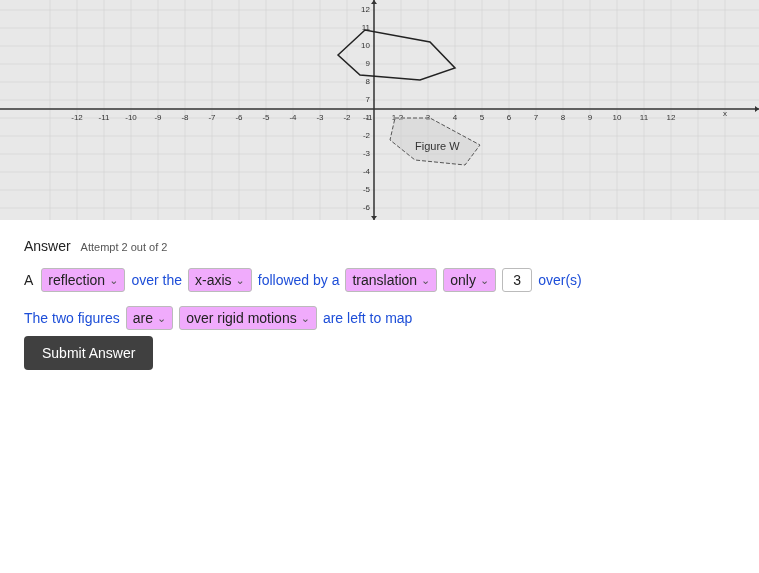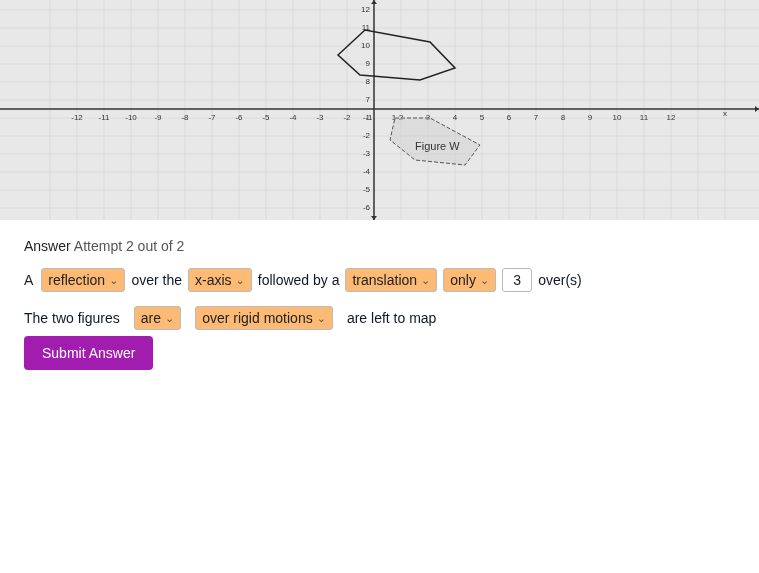--- a/index.html
+++ b/index.html
@@ -43,22 +43,23 @@
       font-size: 14px;
       margin-bottom: 14px;
       color: #222;
     }
 
     .answer-label strong {
       font-weight: normal;
     }
 
     .answer-label .attempt {
-      font-size: 14px;
+      font-size: 11px;
       color: #555;
+      margin-left: 6px;
     }
 
     .answer-row {
       display: flex;
       align-items: center;
       flex-wrap: wrap;
       gap: 6px;
       margin-bottom: 14px;
       font-size: 14px;
       color: #222;
@@ -69,21 +70,21 @@
       color: #222;
       margin-right: 2px;
     }
 
     .dropdown {
       display: inline-flex;
       align-items: center;
       border: 1px solid #bbb;
       border-radius: 3px;
       padding: 3px 6px;
-      background: #fdba74;
+      background: #f0abfc;
       font-size: 14px;
       cursor: pointer;
       color: #222;
       gap: 4px;
     }
 
     .dropdown .chevron {
       font-size: 11px;
       color: #555;
     }
@@ -97,42 +98,42 @@
       background: #fff;
       font-size: 14px;
       color: #222;
       min-width: 30px;
       text-align: center;
       justify-content: center;
     }
 
     .static-text {
       font-size: 14px;
-      color: #0f172a;
+      color: #1d4ed8;
       text-align: center;
     }
 
     .congruent-row {
       display: flex;
       align-items: center;
       flex-wrap: wrap;
-      gap: 14px;
+      gap: 6px;
       font-size: 14px;
       color: #222;
       margin-bottom: 6px;
     }
 
     .figure-line {
       font-size: 14px;
       color: #222;
       margin-bottom: 18px;
     }
 
     .submit-btn {
-      background: #a21caf;
+      background: #404040;
       color: #fff;
       border: none;
       border-radius: 4px;
       padding: 9px 18px;
       font-size: 14px;
       cursor: pointer;
       font-weight: 500;
     }
   </style>
 </head>

